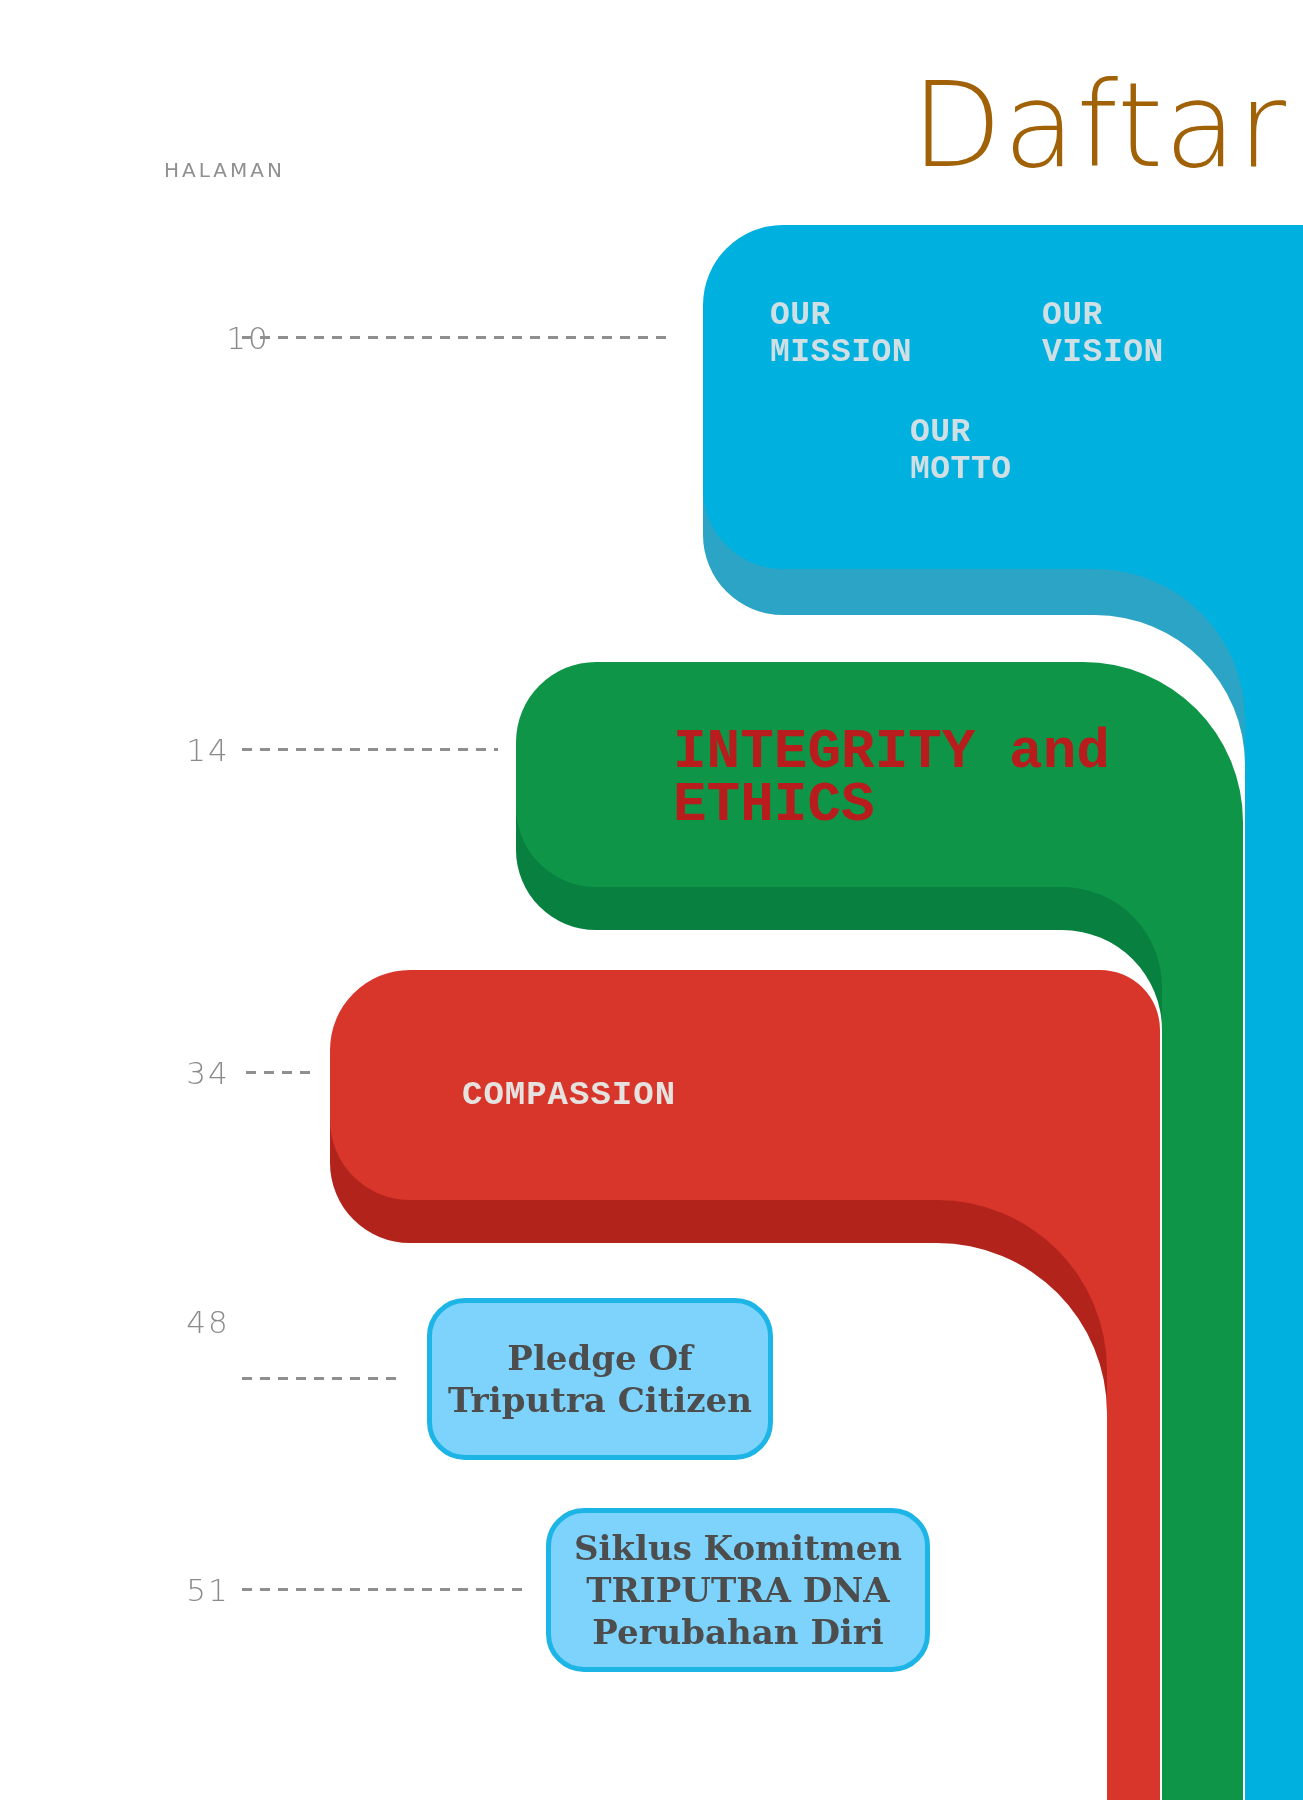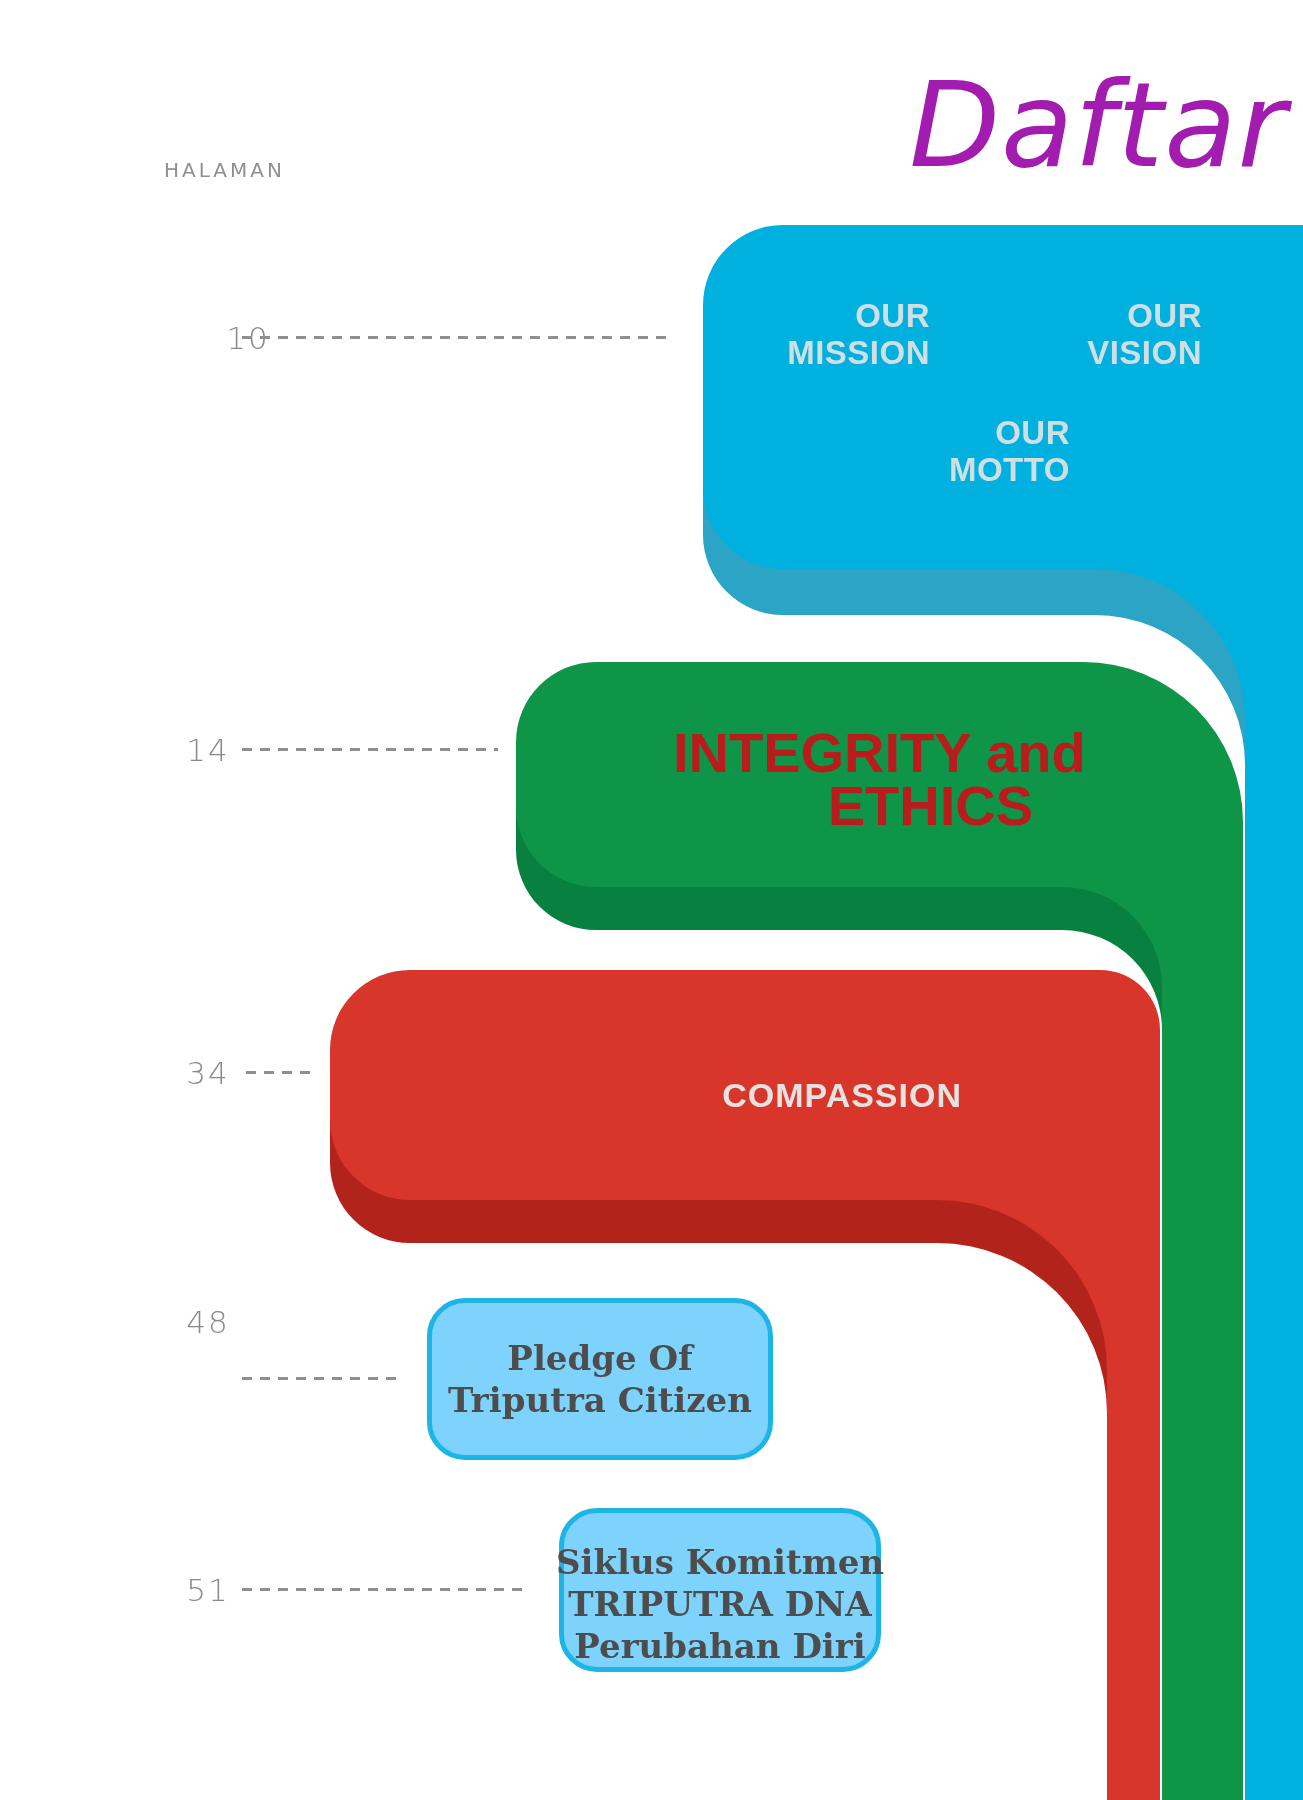--- a/index.html
+++ b/index.html
@@ -8,62 +8,62 @@
     overflow:hidden;font-family:"Liberation Sans",sans-serif;
   }
   .abs{position:absolute;}
   
   .col-label{
     left:164px;top:158px;font-size:20px;letter-spacing:3px;
     color:#8f9092;font-weight:400;font-family:"DejaVu Sans",sans-serif;
   }
   .page-title{
     right:16px;top:66px;font-size:118px;line-height:1;font-weight:200;
-    color:#a21caf;letter-spacing:1px;font-family:"DejaVu Sans",sans-serif;font-style:italic;
+    color:#a16207;letter-spacing:1px;font-family:"DejaVu Sans",sans-serif;
   }
   
   .pnum{
     width:48px;text-align:center;font-size:31px;line-height:34px;
     color:#8a8a8a;letter-spacing:2px;font-weight:300;
     font-family:"DejaVu Sans",sans-serif;
   }
   .leader{
     height:3px;
     background:repeating-linear-gradient(90deg,#8f8f8f 0,#8f8f8f 10px,transparent 10px,transparent 18px);
   }
   #n10{left:184px;top:321px;margin-left:40px;} #d10{left:242px;top:336px;width:430px;}
   #n14{left:184px;top:733px;} #d14{left:242px;top:748px;width:256px;}
   #n34{left:184px;top:1056px;} #d34{left:246px;top:1071px;width:72px;}
   #n48{left:184px;top:1305px;} #d48{left:242px;top:1377px;width:154px;}
   #n51{left:184px;top:1573px;} #d51{left:242px;top:1588px;width:280px;}
   
   .pipes{left:0;top:0;width:1303px;height:1800px;}
   
   .pipe-label{
-    position:absolute;text-align:right;
-    font-family:Liberation Sans, sans-serif;font-weight:700;
+    position:absolute;text-align:left;
+    font-family:Liberation Mono, monospace;font-weight:700;
   }
   .blue-text{color:#cfdfe4;font-size:33px;line-height:37px;letter-spacing:.5px;}
   #mission{left:770px;top:297px;width:160px;}
   #vision{left:1042px;top:297px;width:160px;}
   #motto{left:910px;top:414px;width:160px;}
   #integrity{left:673px;top:726px;width:360px;color:#b91c1c;font-size:56px;line-height:53px;}
   #integrity div{white-space:nowrap;}
   #compassion{left:462px;top:1067px;width:500px;color:#e5e2df;font-size:34px;line-height:56px;letter-spacing:1px;white-space:nowrap;}
   
   .card{
     position:absolute;box-sizing:border-box;background:#7dd3fc;
     border:5px solid #1cb5e6;border-radius:38px;
     display:flex;flex-direction:column;justify-content:center;align-items:center;
     text-align:center;color:#4d4d4d;font-size:34px;line-height:42px;
     font-family:"DejaVu Serif","Liberation Serif",serif;font-weight:700;
   }
   .card div{white-space:nowrap;}
   #pledge-card{left:427px;top:1298px;width:346px;height:162px;}
-  #siklus-card{left:559px;top:1508px;width:322px;height:164px;justify-content:flex-end;}
+  #siklus-card{left:546px;top:1508px;width:384px;height:164px;}
 </style>
 </head>
 <body>
 
 <div class="canvas">
 
   <svg class="abs pipes" viewBox="0 0 1303 1800" xmlns="http://www.w3.org/2000/svg" aria-hidden="true">
 
     <path fill="#2ba4c5" transform="translate(0,46)" d="M703 305 A80 80 0 0 1 783 225 L1303 225 L1303 1800 L1245 1800 L1245 719 A150 150 0 0 0 1095 569 L783 569 A80 80 0 0 1 703 489 Z"></path>
     <path fill="#00b0df" d="M703 305 A80 80 0 0 1 783 225 L1303 225 L1303 1800 L1245 1800 L1245 719 A150 150 0 0 0 1095 569 L783 569 A80 80 0 0 1 703 489 Z"></path>

